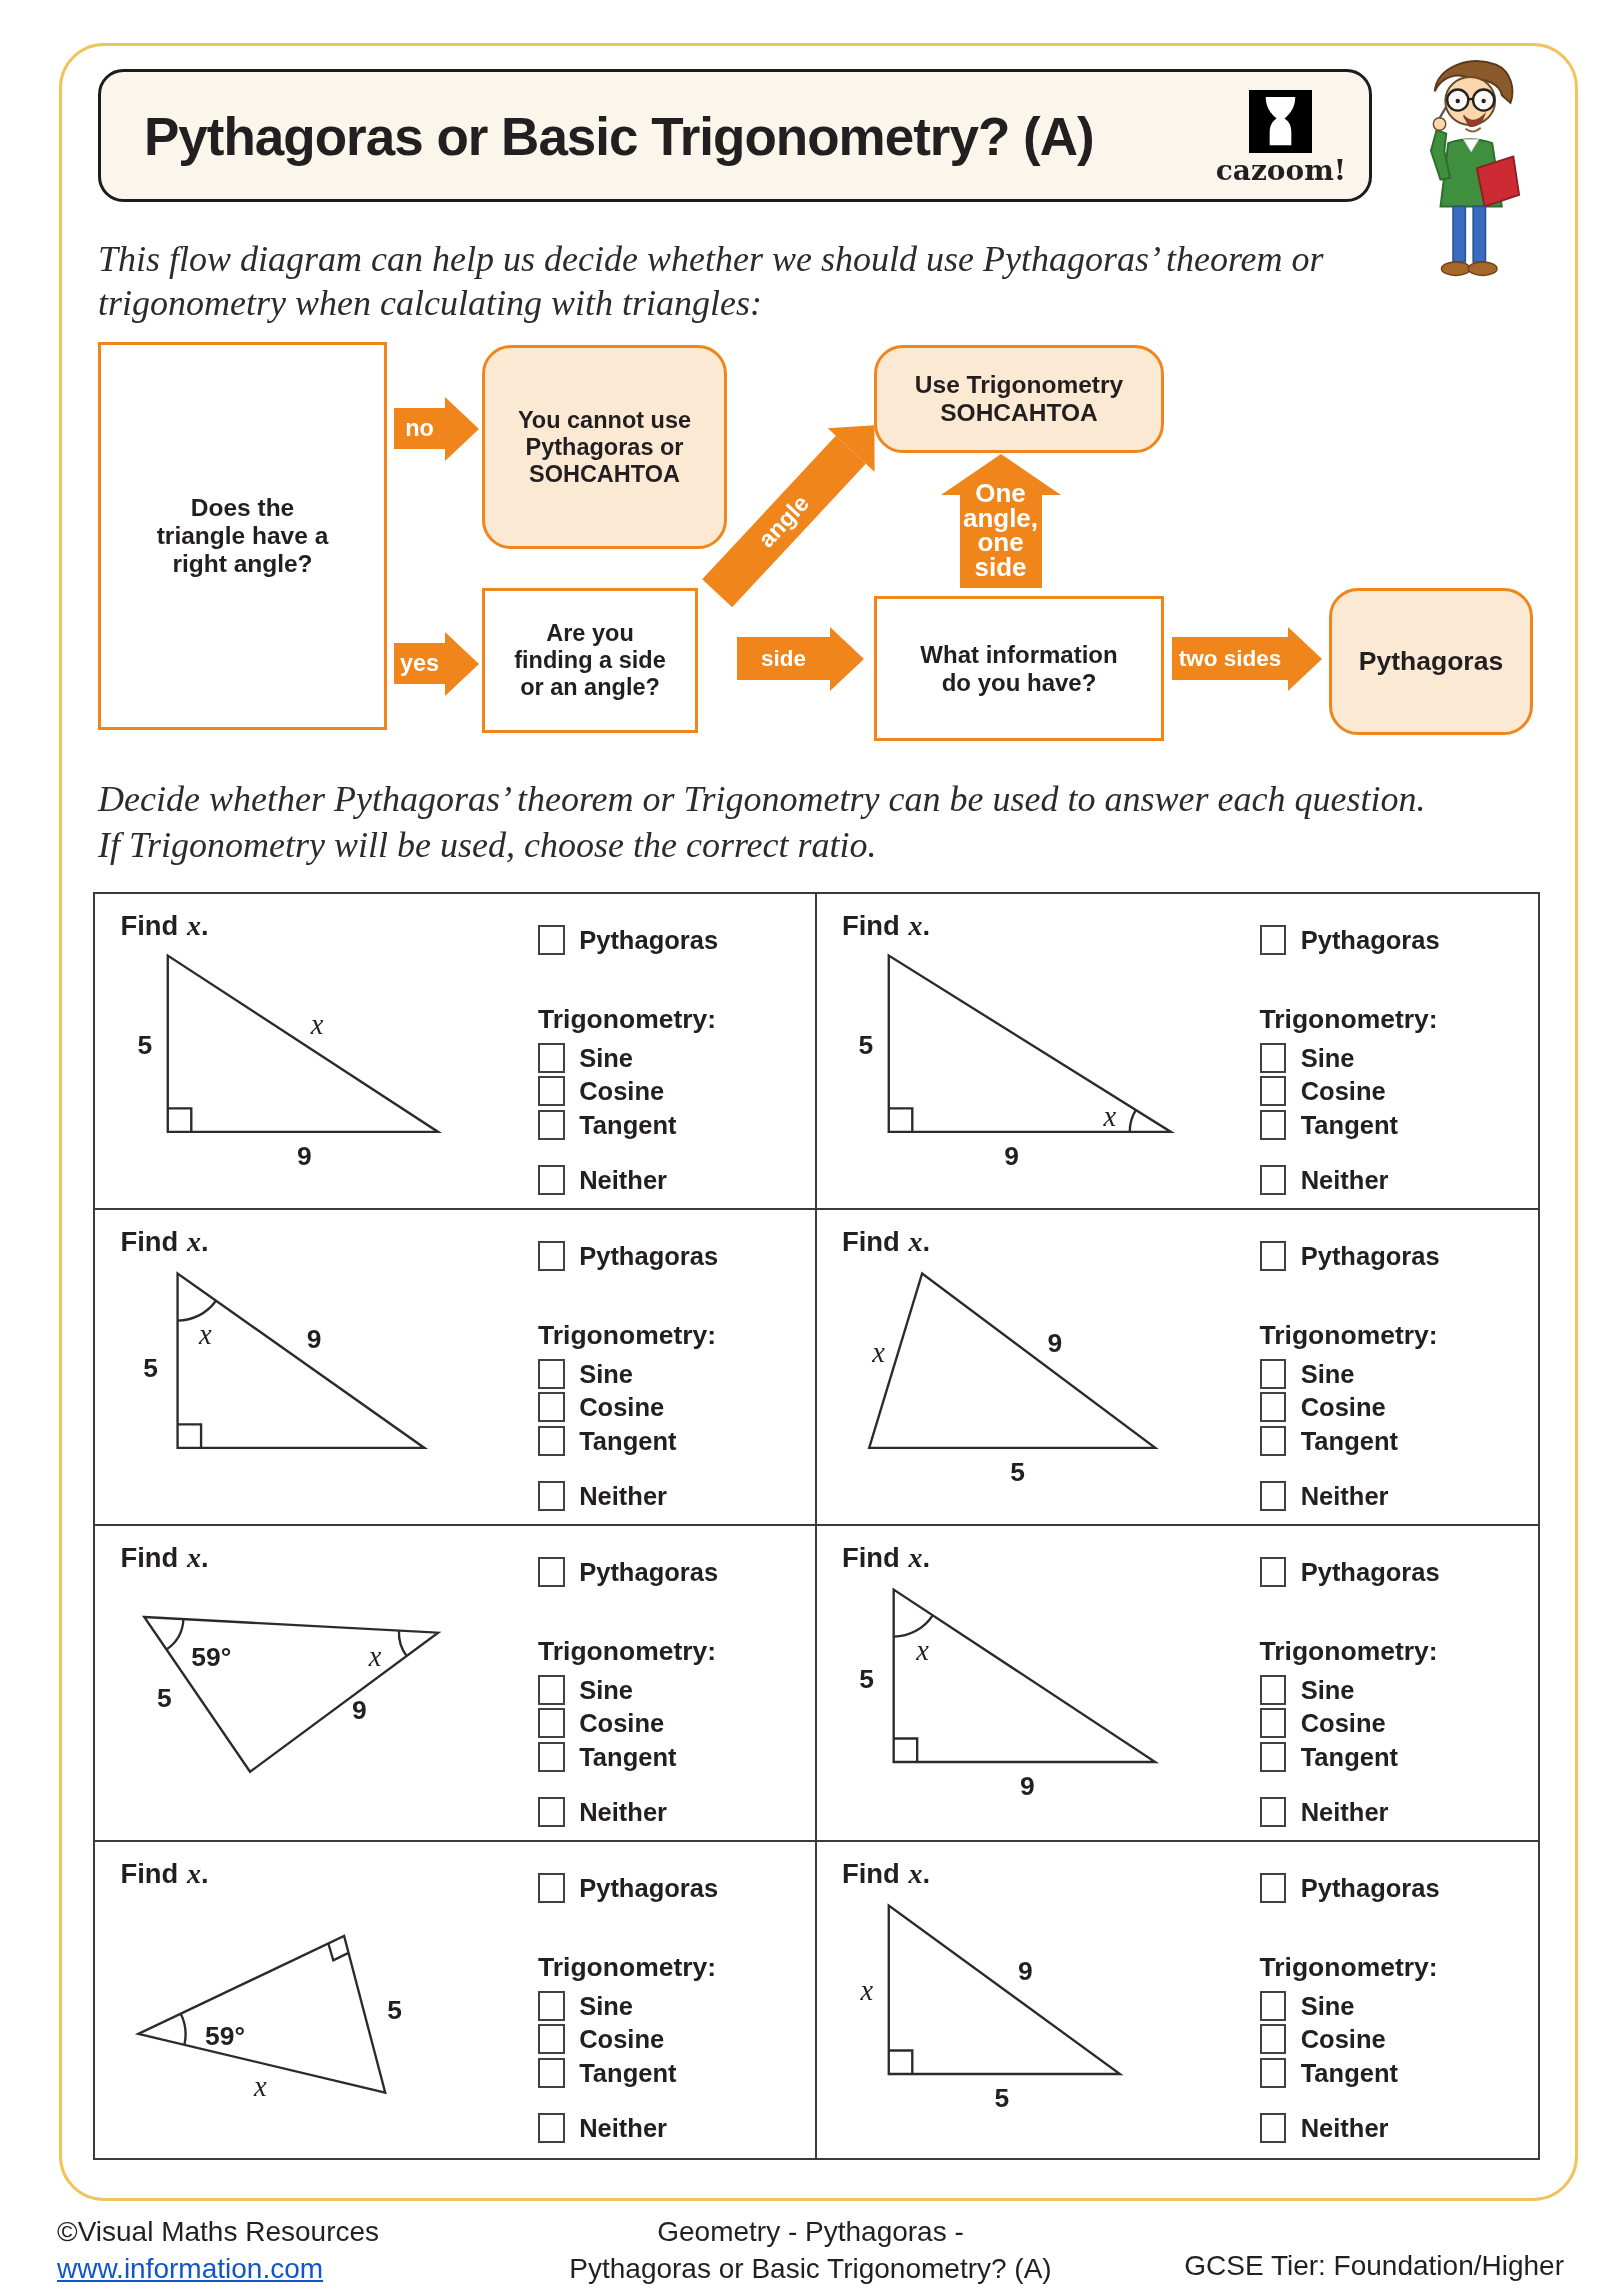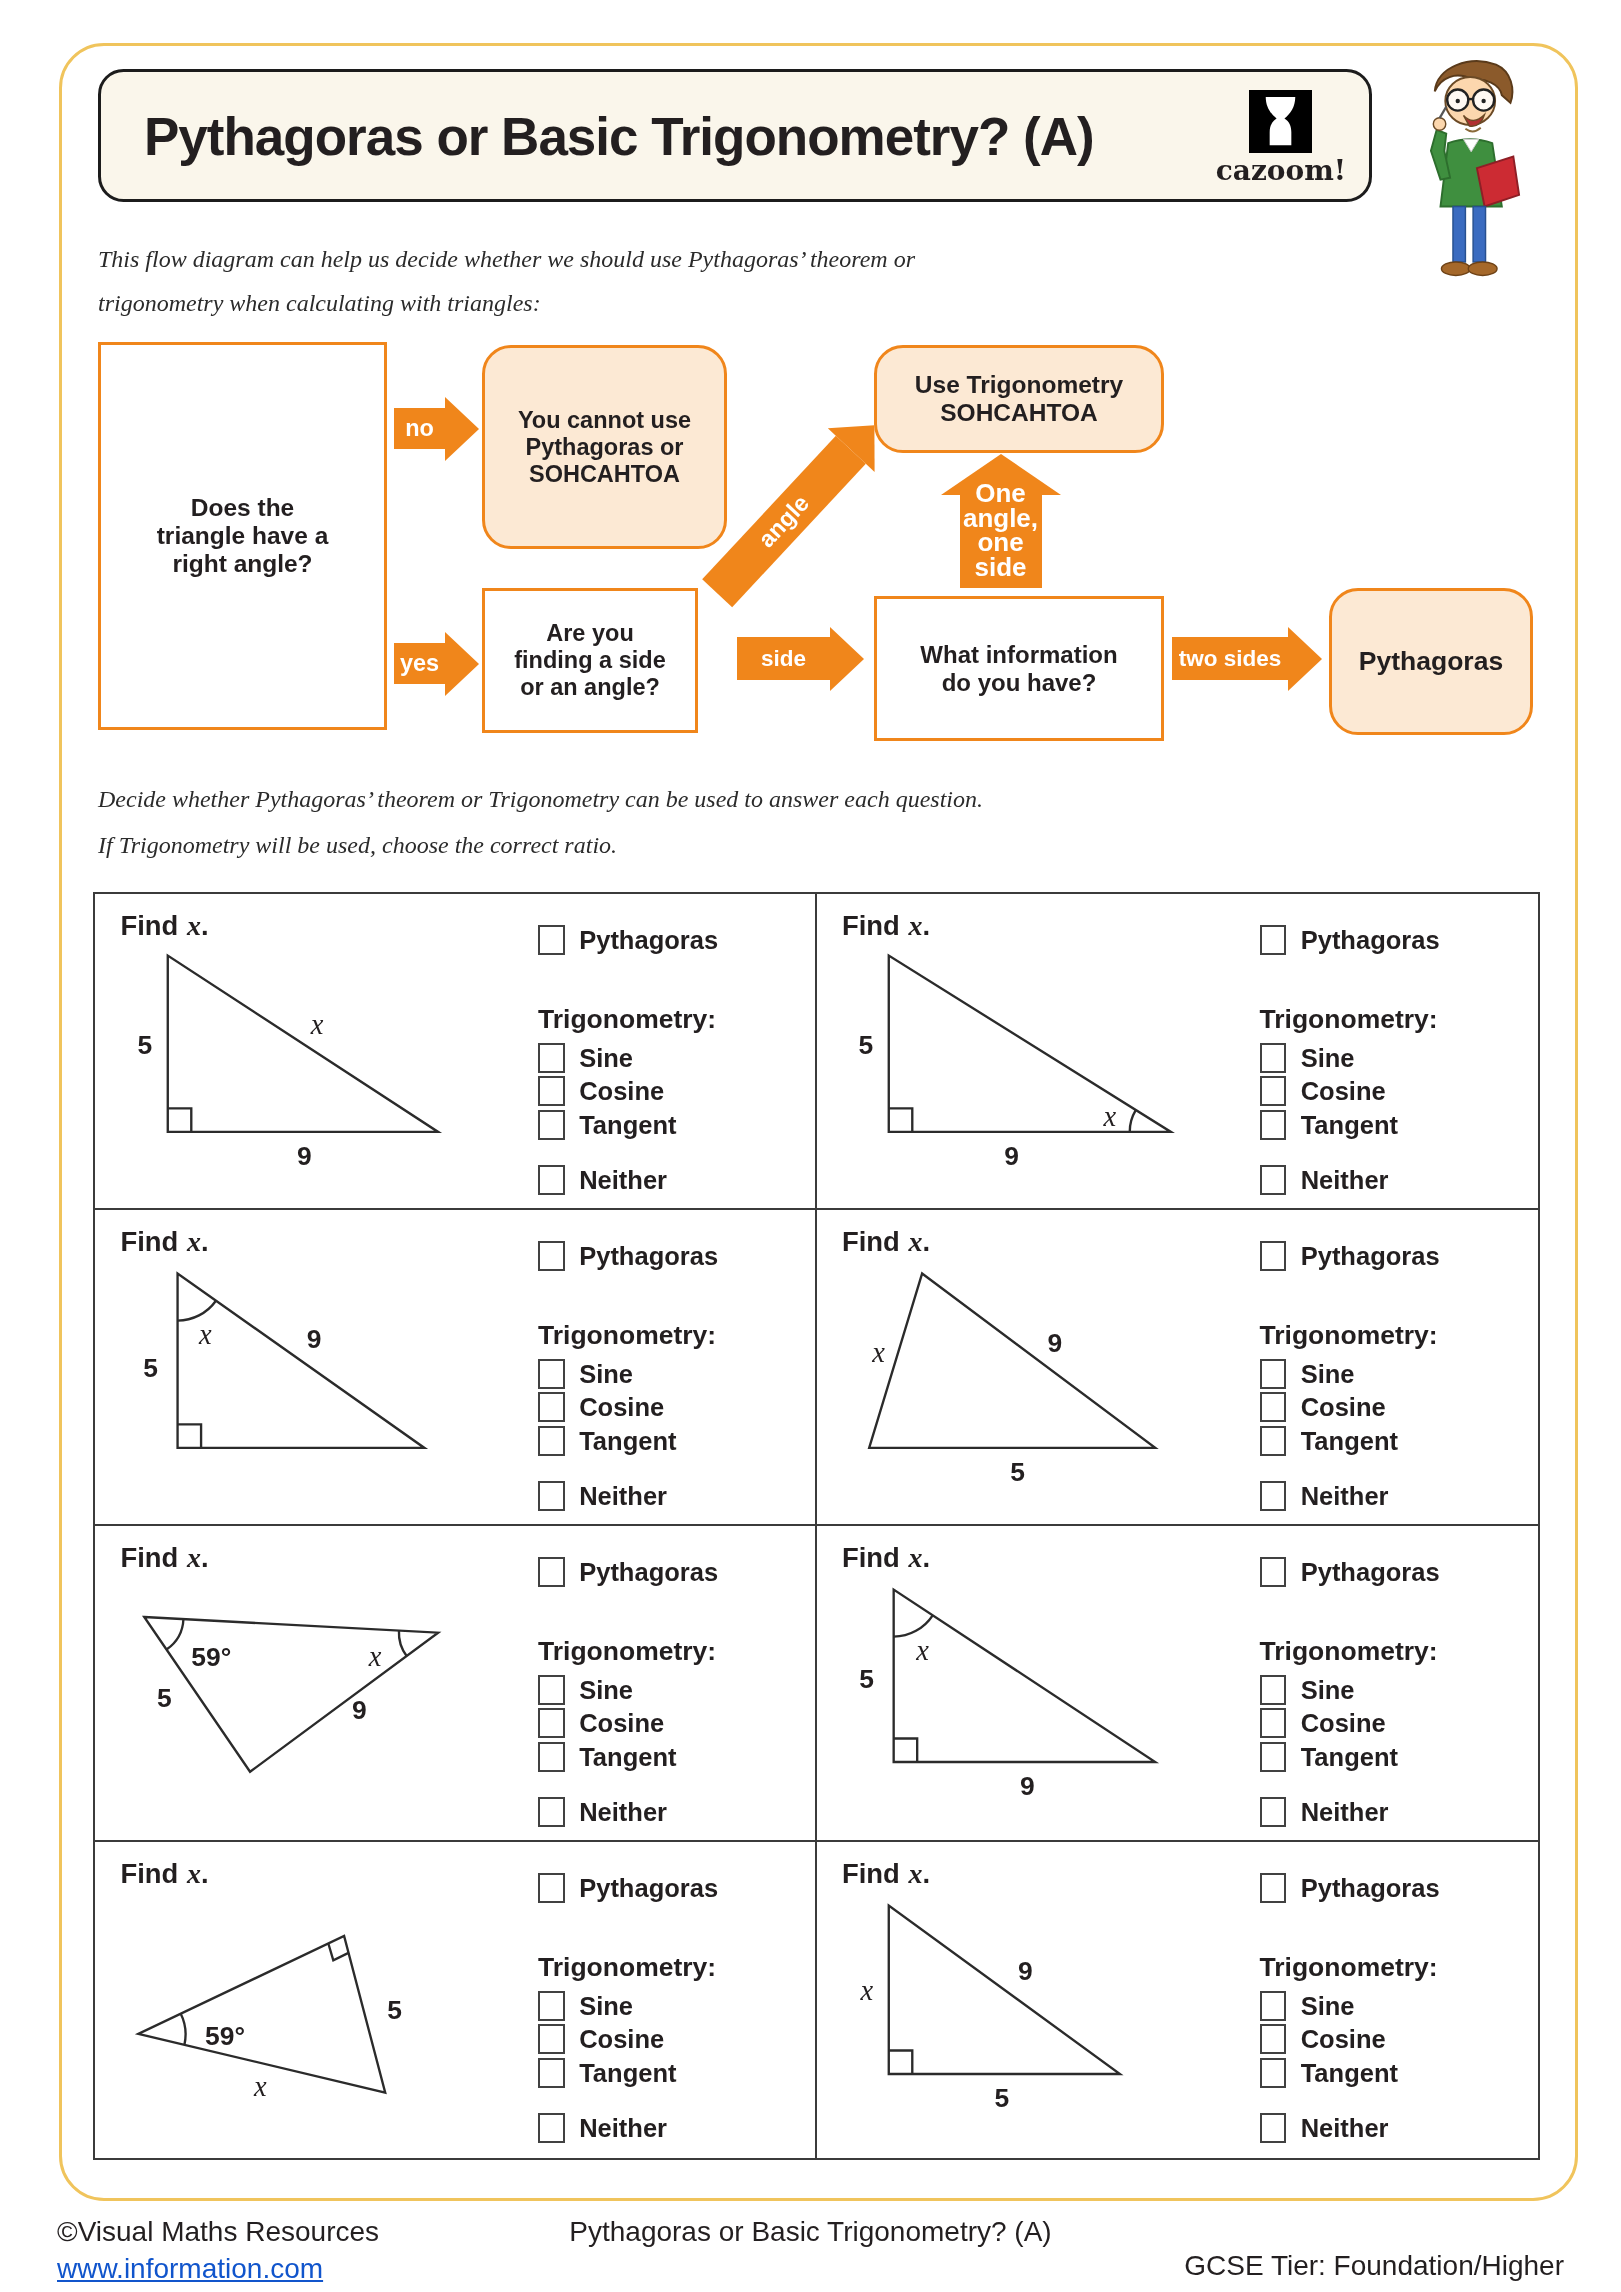--- a/index.html
+++ b/index.html
@@ -16,21 +16,21 @@
   .titlebox{position:absolute;left:98px;top:69px;width:1274px;height:133px;background:var(--cream);
             border:3.9px solid #1C1C1C;border-radius:25.5px}
   .titlebox h1{position:absolute;left:43px;top:50%;transform:translateY(-50%);
                font-size:53px;font-weight:bold;letter-spacing:-1px;white-space:nowrap}
   .logo{position:absolute;right:19.6px;top:17.6px;width:137px;text-align:center}
   .logo svg{display:block;margin:0 auto}
   .logo .logotext{font-family:"DejaVu Serif",serif;font-weight:bold;font-size:28px;margin-top:1px}
   .teacher{position:absolute;left:1416px;top:55px}
   
   .serifit{position:absolute;font-family:"Liberation Serif",serif;font-style:italic;
-           font-size:24px;line-height:44px;color:#2B2B2B}
+           font-size:36px;line-height:44px;color:#2B2B2B}
   .intro{left:98px;top:237px;width:1372px}
   .instructions{left:98px;top:776px;width:1451px;line-height:46px}
   
   .flow{position:absolute;left:0;top:0;width:1621px;height:784px}
   .fbox{position:absolute;display:flex;align-items:center;justify-content:center;text-align:center;
         border:3.4px solid var(--orange);background:#fff;font-weight:bold;color:var(--ink)}
   .fbox span{white-space:pre-line}
   .fbox.peach{background:var(--peach);border-radius:29px}
   .arrow-h{position:absolute;background:var(--orange);display:flex;align-items:center;justify-content:center;
            color:#fff;font-weight:bold;font-size:22.5px}
@@ -459,18 +459,19 @@
       </div>
     </div>
   </div>
 
   <div class="footer">
     <div class="f-left">
       <div>©Visual Maths Resources</div>
       <a>www.information.com</a>
     </div>
     <div class="f-center">
+      <div>Geometry - Pythagoras -</div>
       <div>Pythagoras or Basic Trigonometry? (A)</div>
     </div>
     <div class="f-right">GCSE Tier: Foundation/Higher</div>
   </div>
 </div>
 
 
 </body></html>

